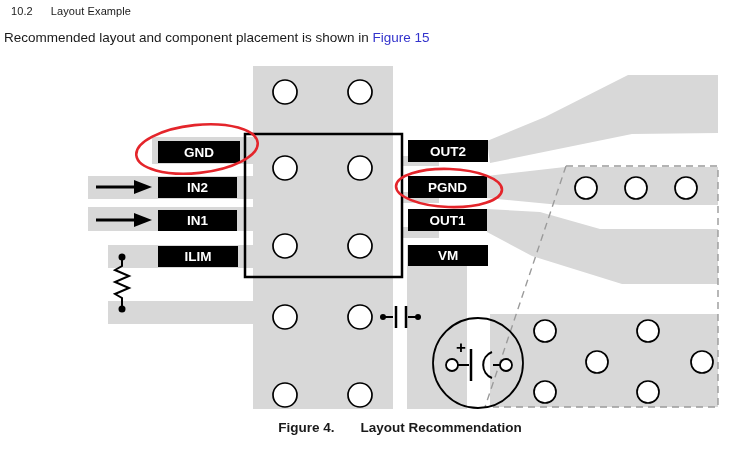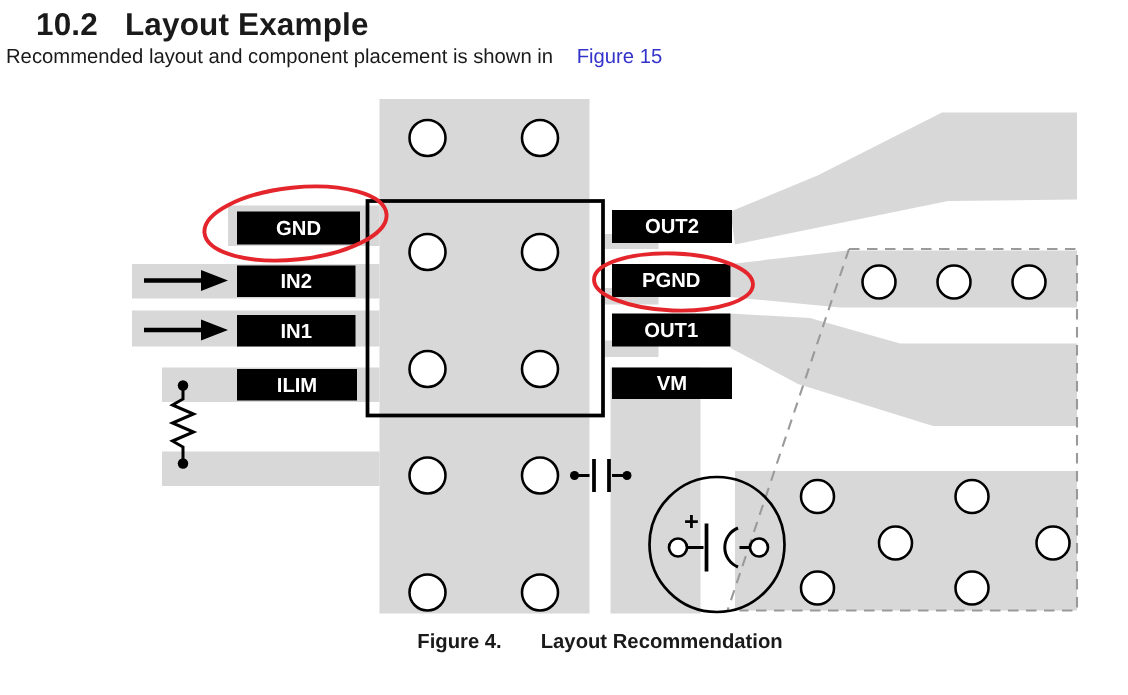--- a/index.html
+++ b/index.html
@@ -4,28 +4,28 @@
 <style>
   :root{
     --red:#e4252b; --gray:#d8d8d8; --blue:#3333cc; --ink:#1a1a1a;
   }
   html,body{margin:0;padding:0;background:#fff;}
   .page{
     position:relative;width:752px;height:463px;background:#fff;overflow:hidden;
     font-family:"Liberation Sans",sans-serif;color:var(--ink);
   }
   .heading{
-    position:absolute;left:24px;top:5px;font-size:21px;font-weight:bold;
+    position:absolute;left:11px;top:5px;font-size:11px;font-weight:normal;
     letter-spacing:0.1px;white-space:nowrap;
   }
   .heading .sec-num{margin-right:18px;}
   .intro{
     position:absolute;left:4px;top:30px;font-size:13.5px;white-space:nowrap;
   }
-  .intro a{color:var(--blue);text-decoration:none;cursor:pointer;margin-left:12px;}
+  .intro a{color:var(--blue);text-decoration:none;cursor:pointer;}
   .figure-caption{
     position:absolute;left:400px;top:420px;transform:translateX(-50%);
     font-size:13.5px;font-weight:bold;white-space:nowrap;
   }
   .figure-caption .cap-title{margin-left:26px;}
   svg{position:absolute;left:0;top:0;}
   svg text.pin{
     font-family:"Liberation Sans",sans-serif;font-weight:bold;font-size:13.5px;
     fill:#fff;text-anchor:middle;
   }

